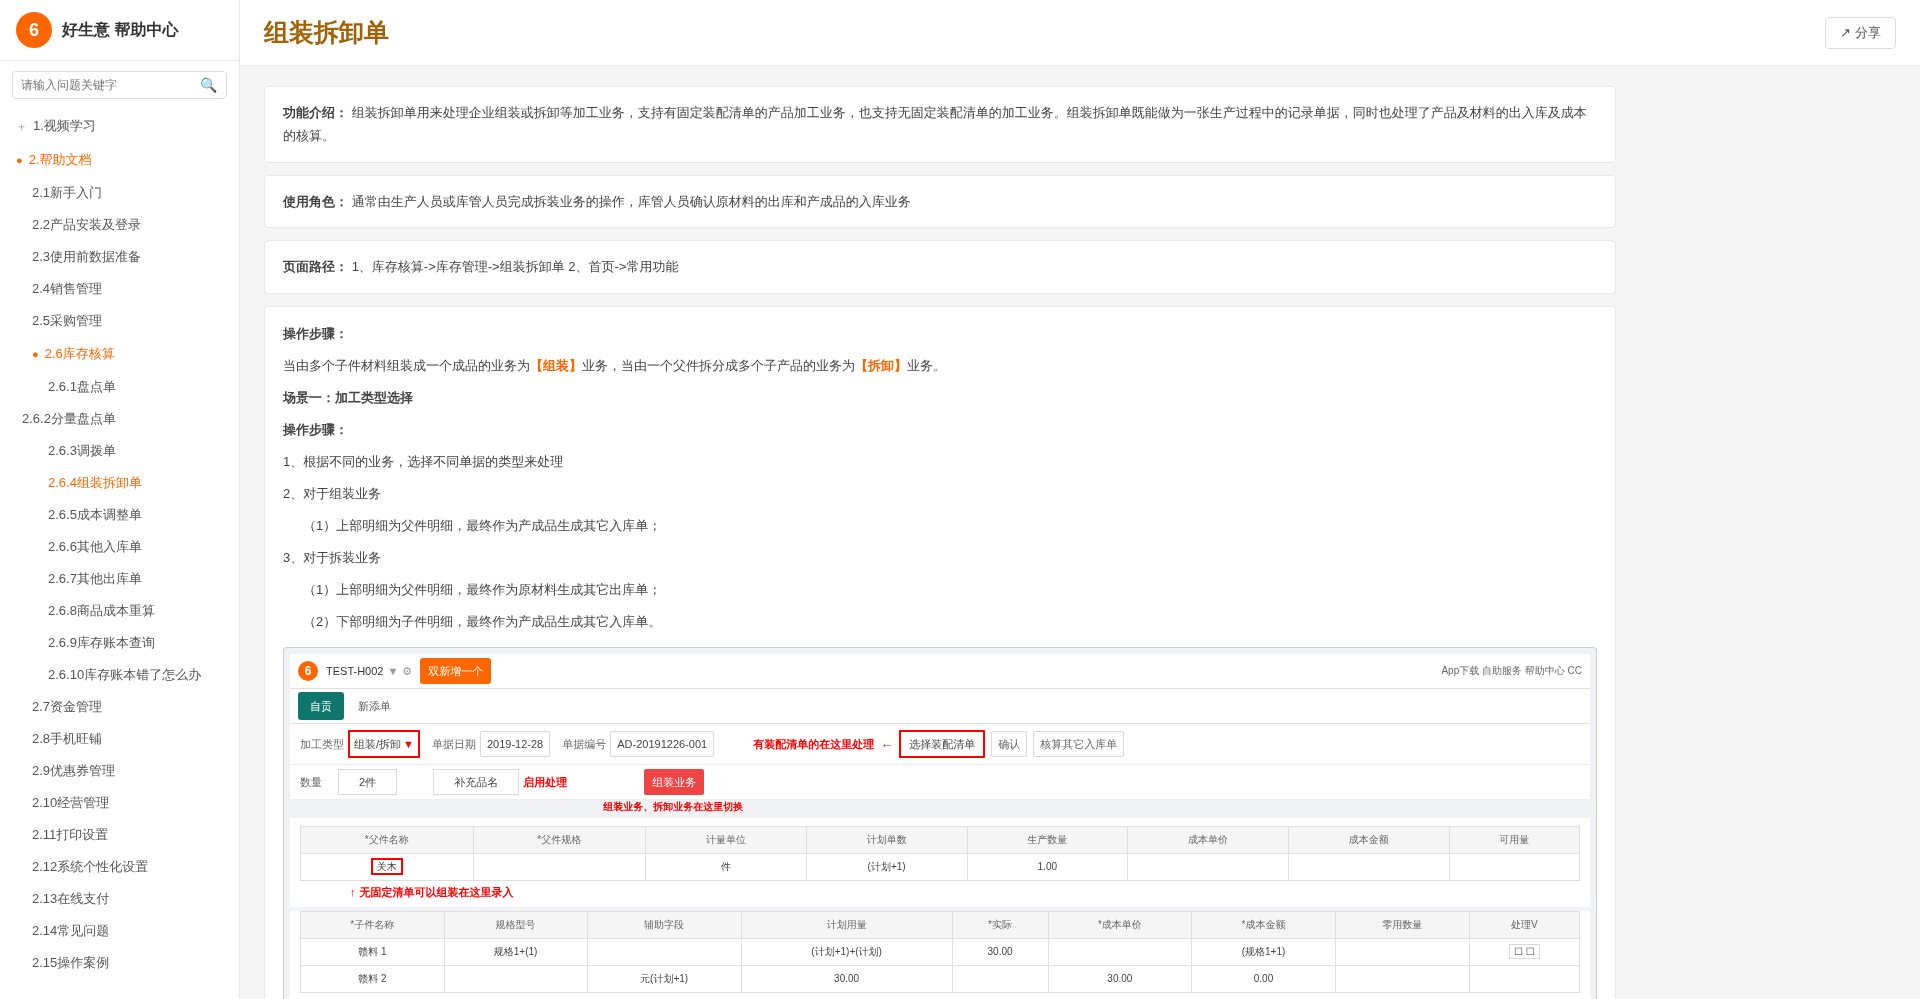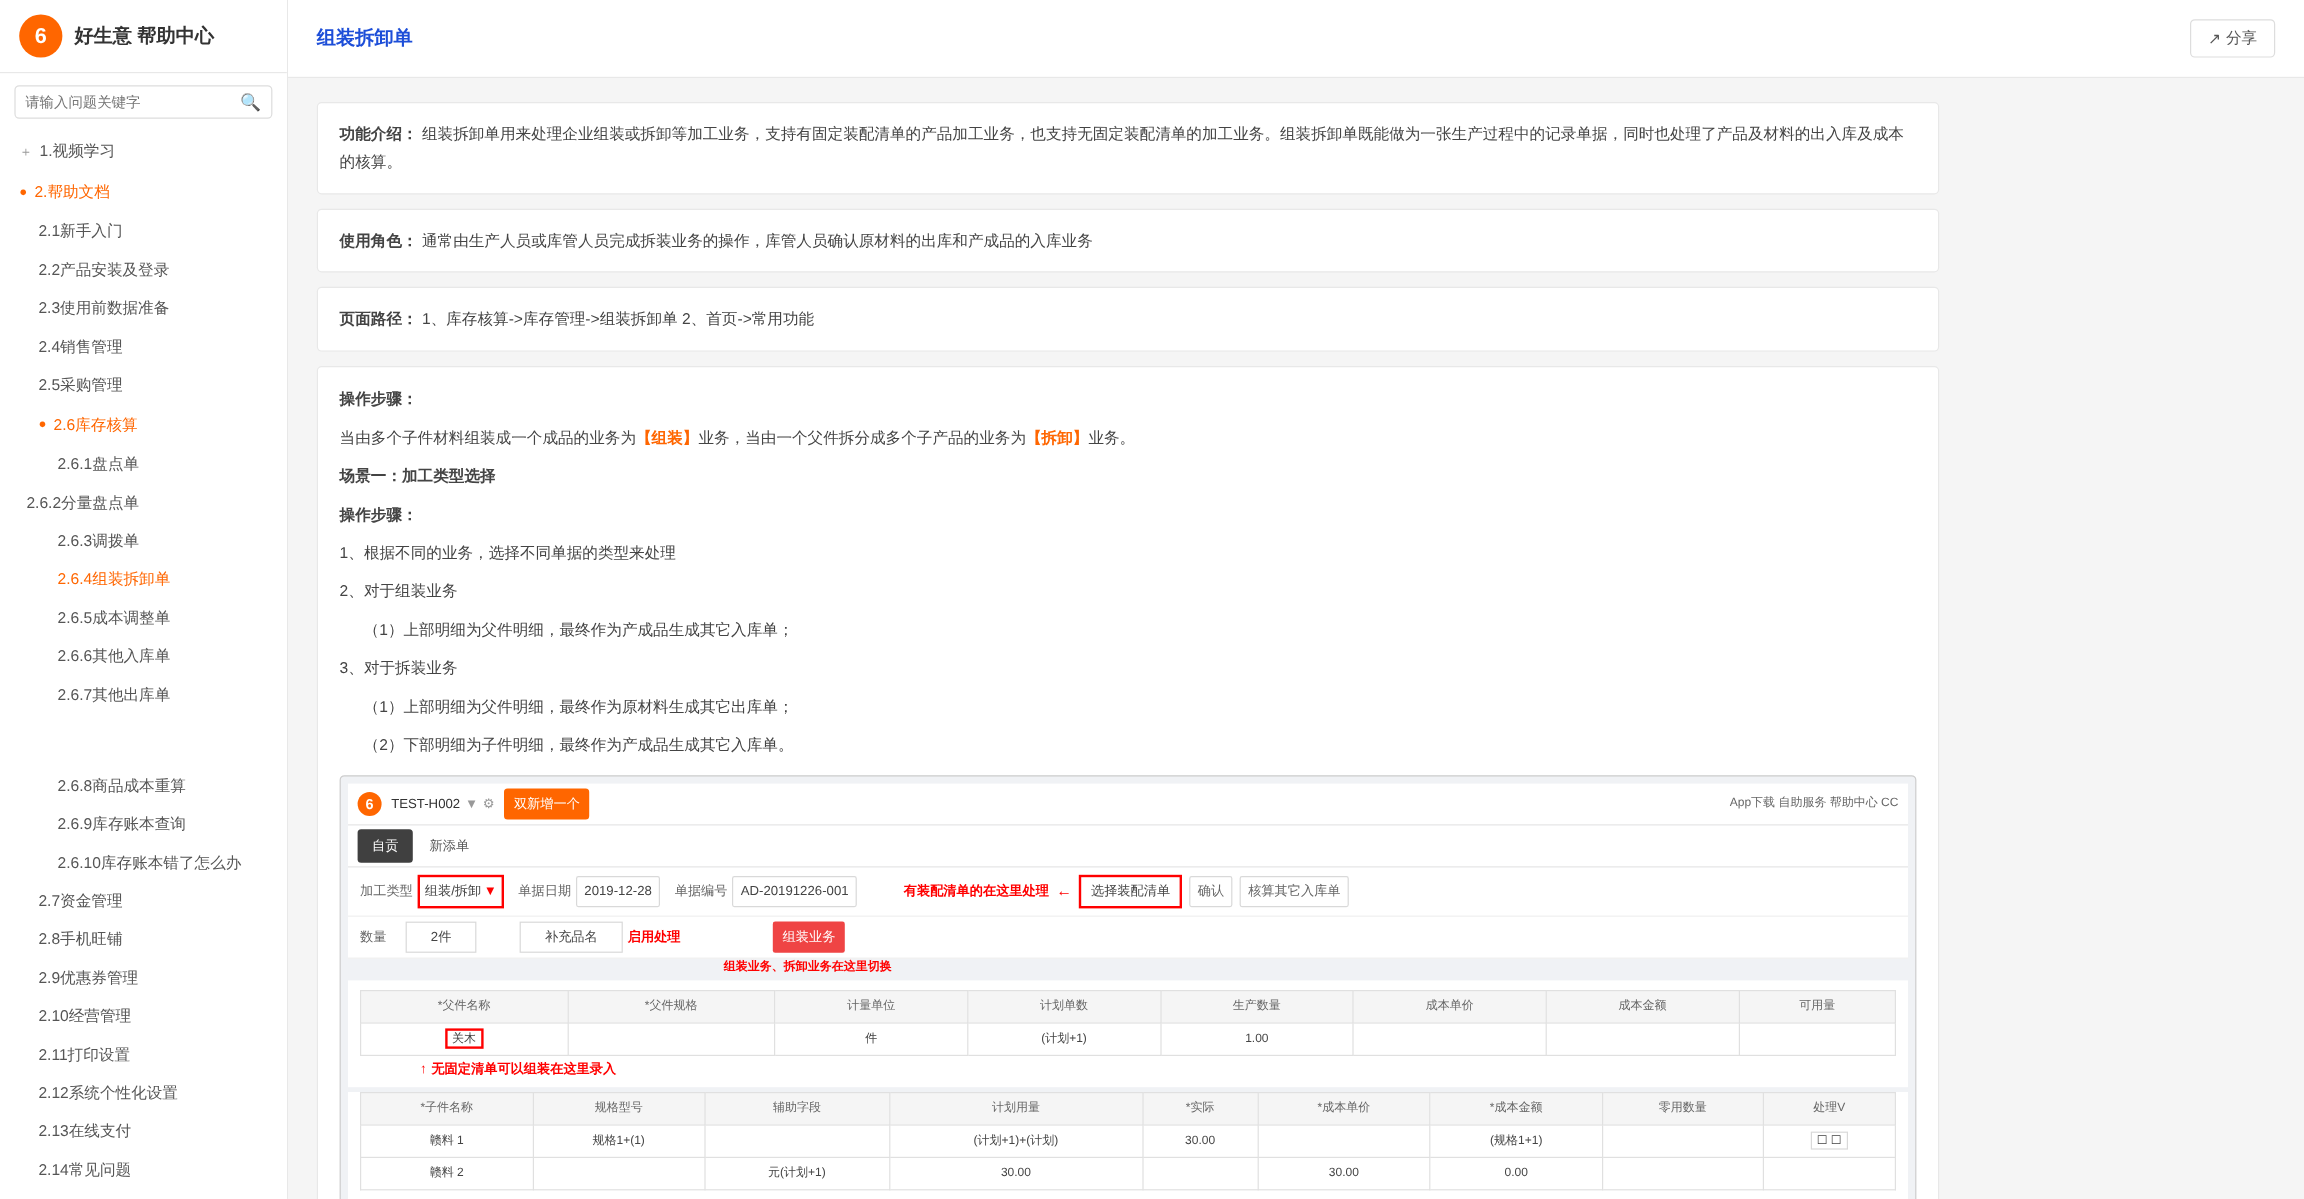--- a/index.html
+++ b/index.html
@@ -118,23 +118,23 @@
       border-bottom: 1px solid #e8e8e8;
       display: flex;
       align-items: center;
       justify-content: space-between;
       position: sticky;
       top: 0;
       z-index: 10;
     }
 
     .page-title {
-      font-size: 16px;
+      font-size: 25px;
       font-weight: bold;
-      color: #1d4ed8;
+      color: #a16207;
     }
 
     .share-btn {
       display: flex;
       align-items: center;
       gap: 4px;
       padding: 6px 14px;
       border: 1px solid #ddd;
       border-radius: 4px;
       background: #fff;
@@ -261,21 +261,21 @@
       <span>2.6库存核算</span>
     </div>
 
     <a class="nav-sub-item" style="padding-left:48px;">2.6.1盘点单</a>
     <a class="nav-sub-item" style="padding-left:22px;">2.6.2分量盘点单</a>
     <a class="nav-sub-item" style="padding-left:48px;">2.6.3调拨单</a>
     <a class="nav-sub-item active" style="padding-left:48px;">2.6.4组装拆卸单</a>
     <a class="nav-sub-item" style="padding-left:48px;">2.6.5成本调整单</a>
     <a class="nav-sub-item" style="padding-left:48px;">2.6.6其他入库单</a>
     <a class="nav-sub-item" style="padding-left:48px;">2.6.7其他出库单</a>
-    <a class="nav-sub-item" style="padding-left:48px;margin-top:44px;">2.6.8商品成本重算</a>
+    <a class="nav-sub-item" style="padding-left:48px;">2.6.8商品成本重算</a>
     <a class="nav-sub-item" style="padding-left:48px;">2.6.9库存账本查询</a>
     <a class="nav-sub-item" style="padding-left:48px;">2.6.10库存账本错了怎么办</a>
 
     <a class="nav-sub-item">2.7资金管理</a>
     <a class="nav-sub-item">2.8手机旺铺</a>
     <a class="nav-sub-item">2.9优惠券管理</a>
     <a class="nav-sub-item">2.10经营管理</a>
     <a class="nav-sub-item">2.11打印设置</a>
     <a class="nav-sub-item">2.12系统个性化设置</a>
     <a class="nav-sub-item">2.13在线支付</a>
@@ -334,21 +334,21 @@
             <span style="font-size:11px;color:#333;">TEST-H002</span>
             <span style="font-size:11px;color:#999;">▼</span>
             <span style="font-size:11px;color:#999;">⚙</span>
           </div>
           <div style="background:#ff6600;color:#fff;padding:2px 8px;border-radius:3px;font-size:11px;cursor:pointer;">双新增一个</div>
           <div style="flex:1;"></div>
           <div style="font-size:10px;color:#666;">App下载  自助服务  帮助中心  CC</div>
         </div>
 
         <div class="app-nav-bar">
-          <div style="background:#404040;color:#fff;padding:3px 12px;border-radius:3px;font-size:11px;">自贡</div>
+          <div style="background:#0f766e;color:#fff;padding:3px 12px;border-radius:3px;font-size:11px;">自贡</div>
           <div style="padding:3px 10px;font-size:11px;color:#555;">新添单</div>
         </div>
 
         <div style="background:#fff;padding:6px 10px;border-bottom:1px solid #eee;">
           <div style="display:flex;align-items:center;gap:12px;flex-wrap:wrap;">
             <div style="display:flex;align-items:center;gap:4px;">
               <span style="font-size:11px;color:#666;">加工类型</span>
               <div style="border:2px solid #f00;padding:1px 4px;font-size:11px;display:flex;align-items:flex-end;gap:2px;">
                 <span>组装/拆卸</span>
                 <span style="color:#f00;font-size:11px;">▼</span>

